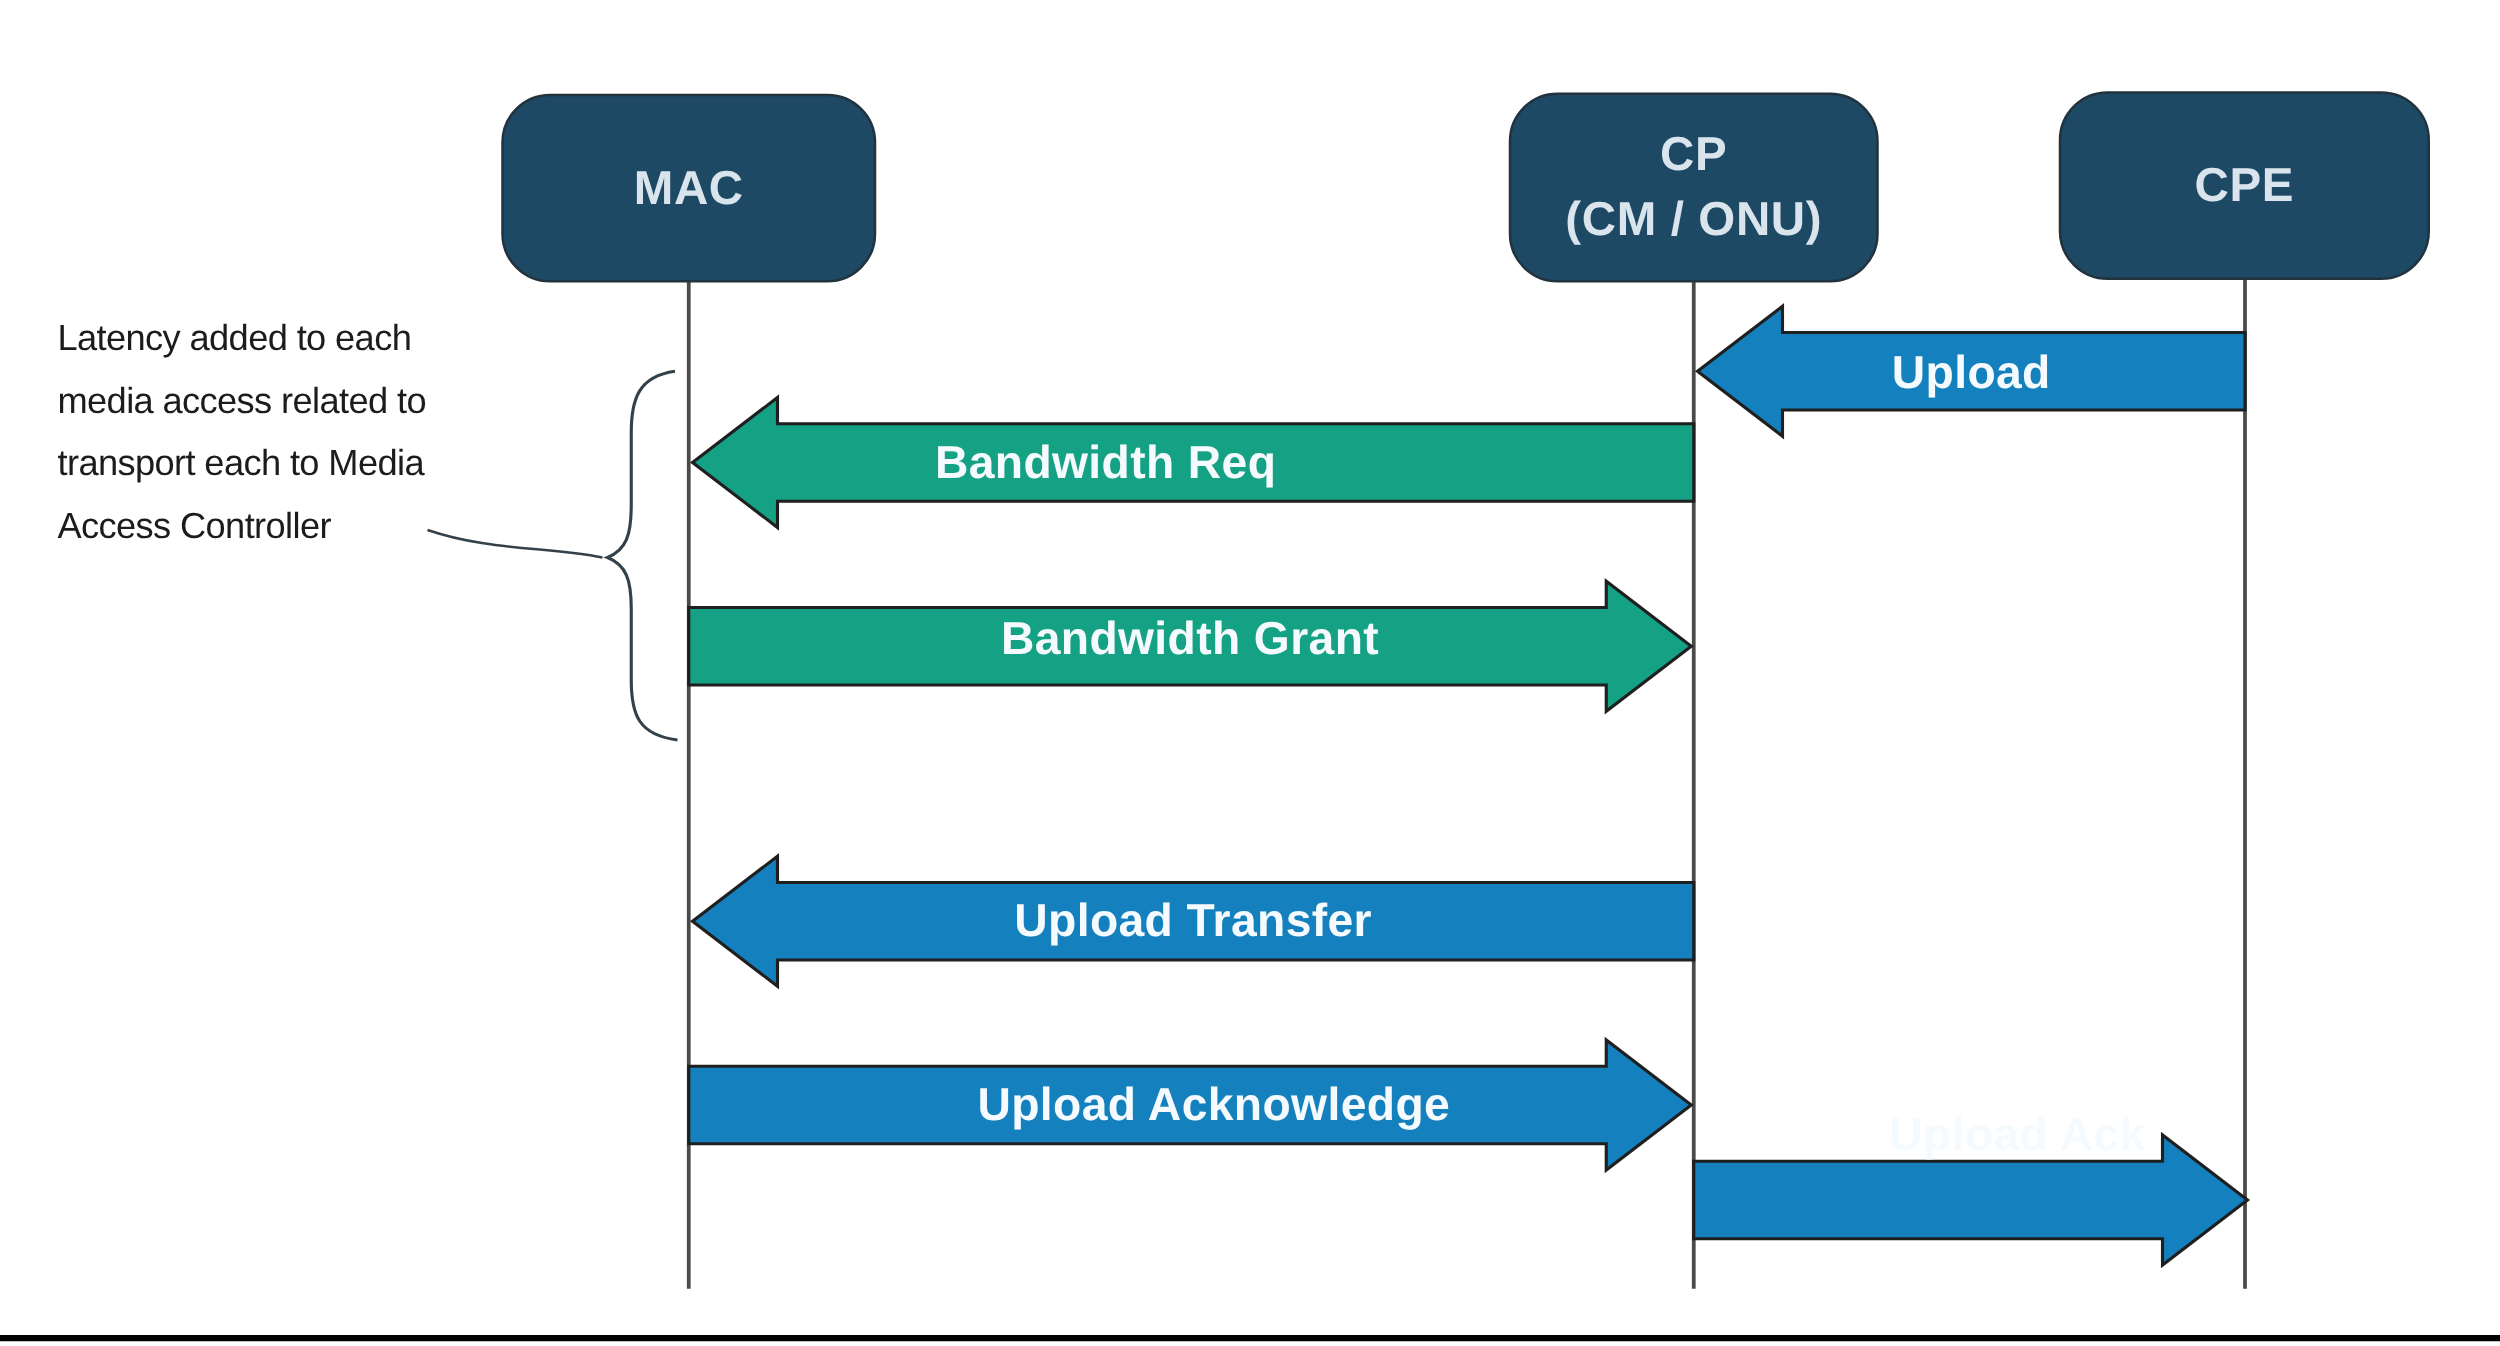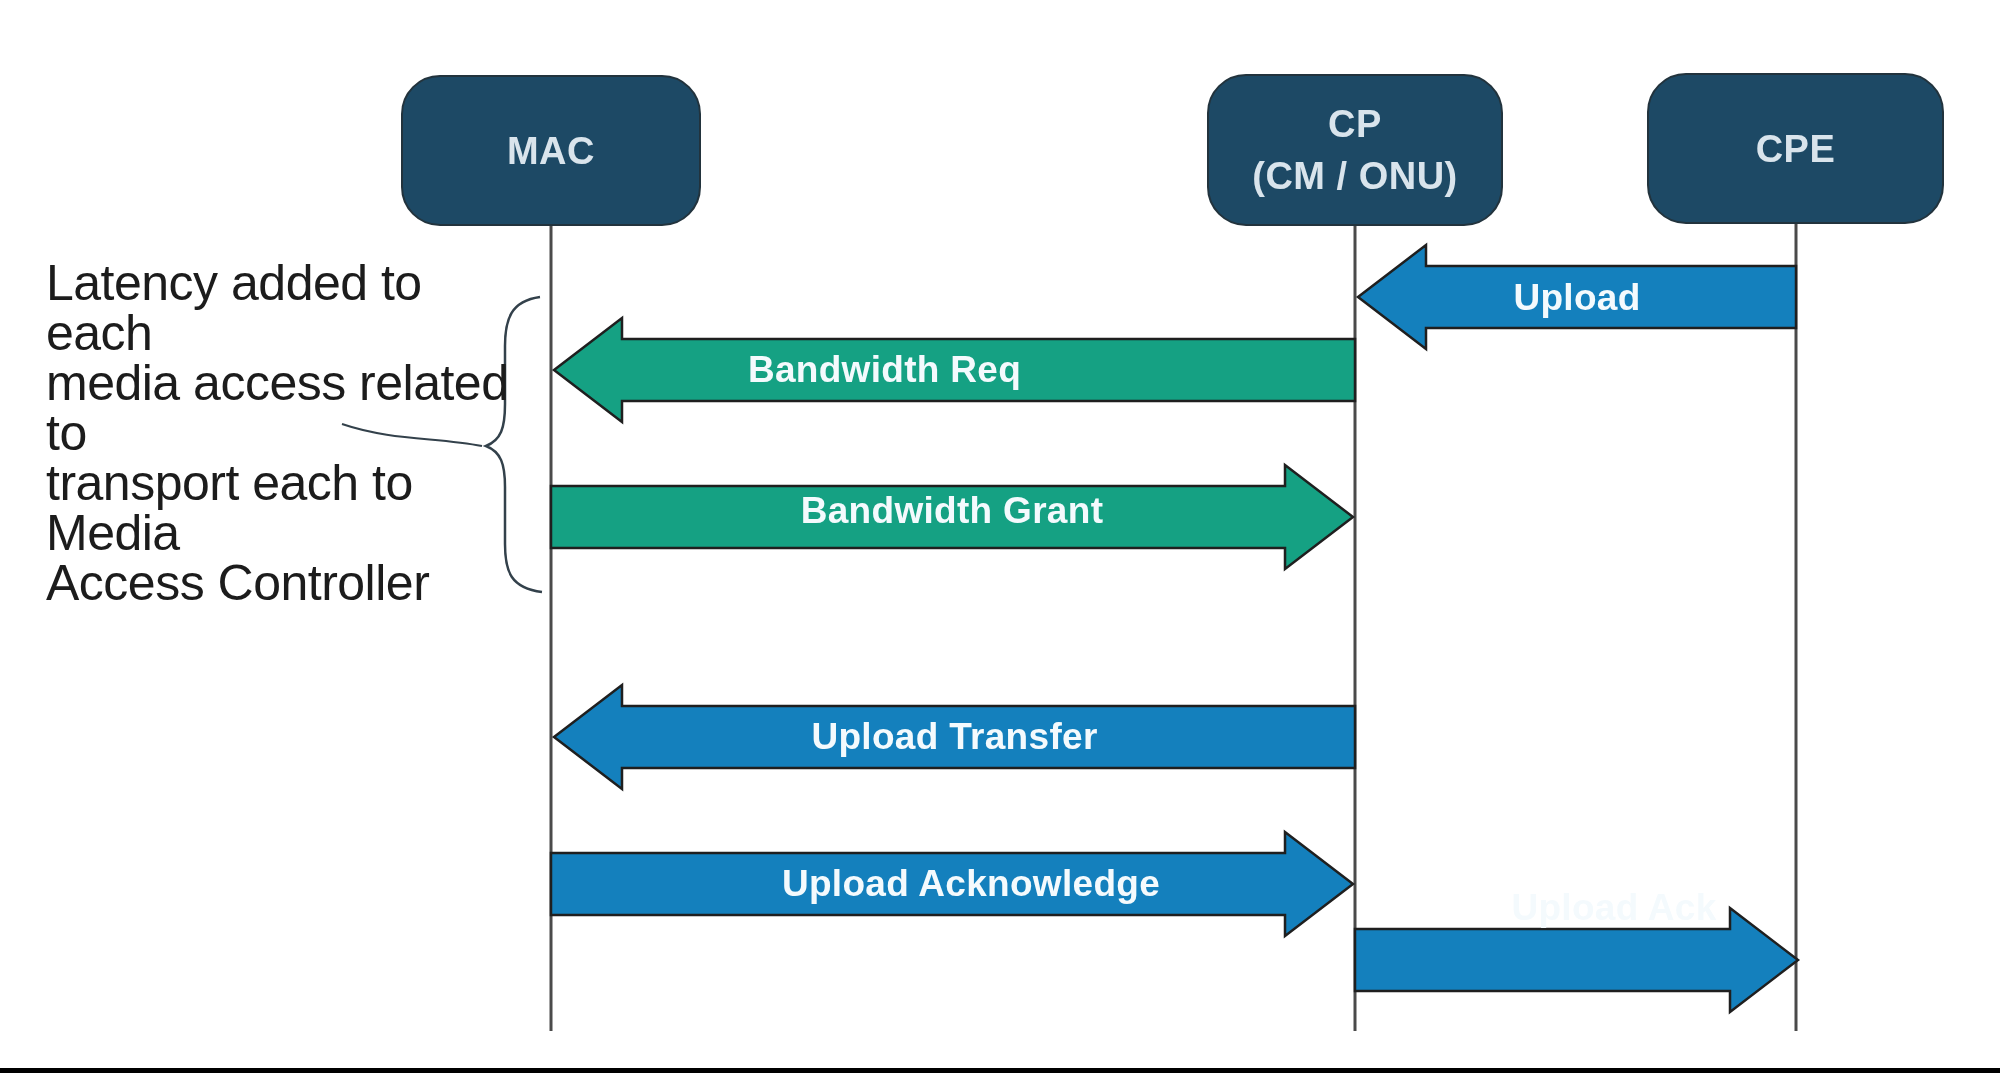--- a/index.html
+++ b/index.html
@@ -36,24 +36,23 @@
     font-weight: 700;
     letter-spacing: 0.3px;
     white-space: nowrap;
   }
   #annotation {
     position: absolute;
     left: 46px;
     top: 246px;
     width: 470px;
     color: #1c1c1c;
-    font-size: 50px;
+    font-size: 29px;
     line-height: 50px;
     letter-spacing: -0.5px;
-    margin-top: 12px;
   }
   #bottom-rule {
     position: absolute;
     left: 0;
     top: 1068px;
     width: 2000px;
     height: 5px;
     background: #000000;
   }
 </style>

